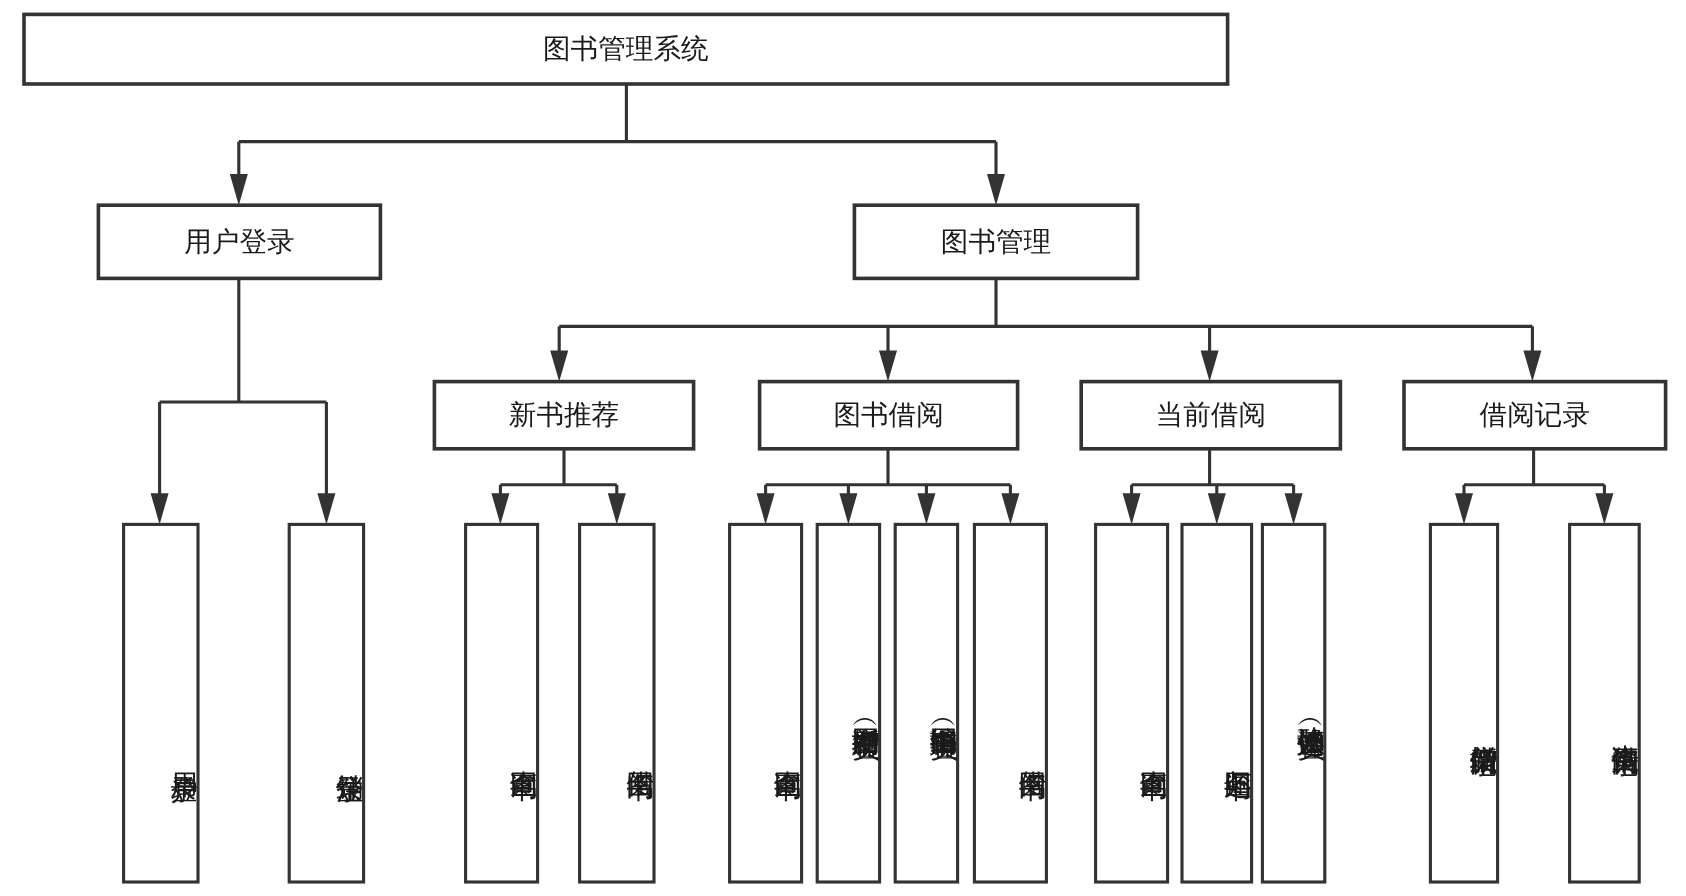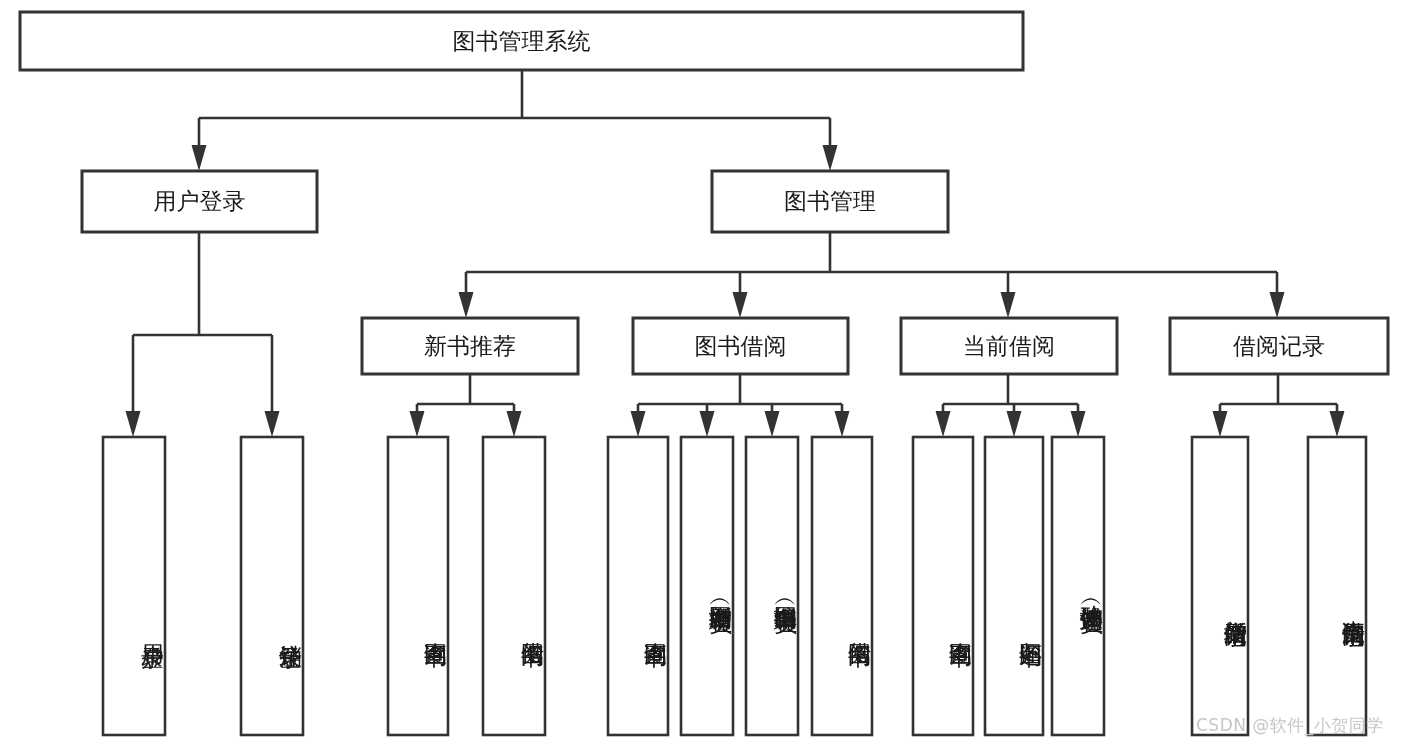--- a/index.html
+++ b/index.html
@@ -193,14 +193,13 @@
       <div class="node-label-v" style="left: 608px; top: 517px; width: 60px; height: 218px;">查询图书</div>
       <div class="node-label-v" style="left: 681px; top: 448px; width: 52px; height: 287px;">新增图书（管理员）</div>
       <div class="node-label-v" style="left: 746px; top: 448px; width: 52px; height: 287px;">编辑图书（管理员）</div>
       <div class="node-label-v" style="left: 812px; top: 517px; width: 60px; height: 218px;">借阅图书</div>
       <div class="node-label-v" style="left: 913px; top: 517px; width: 60px; height: 218px;">查询图书</div>
       <div class="node-label-v" style="left: 985px; top: 517px; width: 58px; height: 218px;">归还图书</div>
       <div class="node-label-v" style="left: 1052px; top: 448px; width: 52px; height: 287px;">确认归还（管理员）</div>
       <div class="node-label-v" style="left: 1192px; top: 475px; width: 56px; height: 260px;">新增借阅记录</div>
       <div class="node-label-v" style="left: 1308px; top: 475px; width: 58px; height: 260px;">查询借阅记录</div>
     </div>
-  <div class="watermark" style="left: 1196px; top: 714px;">CSDN @软件_小贺同学</div>
 </div>
 
 </body></html>

